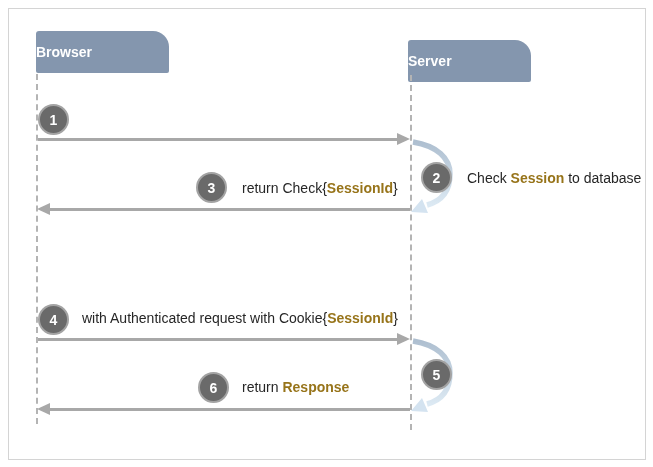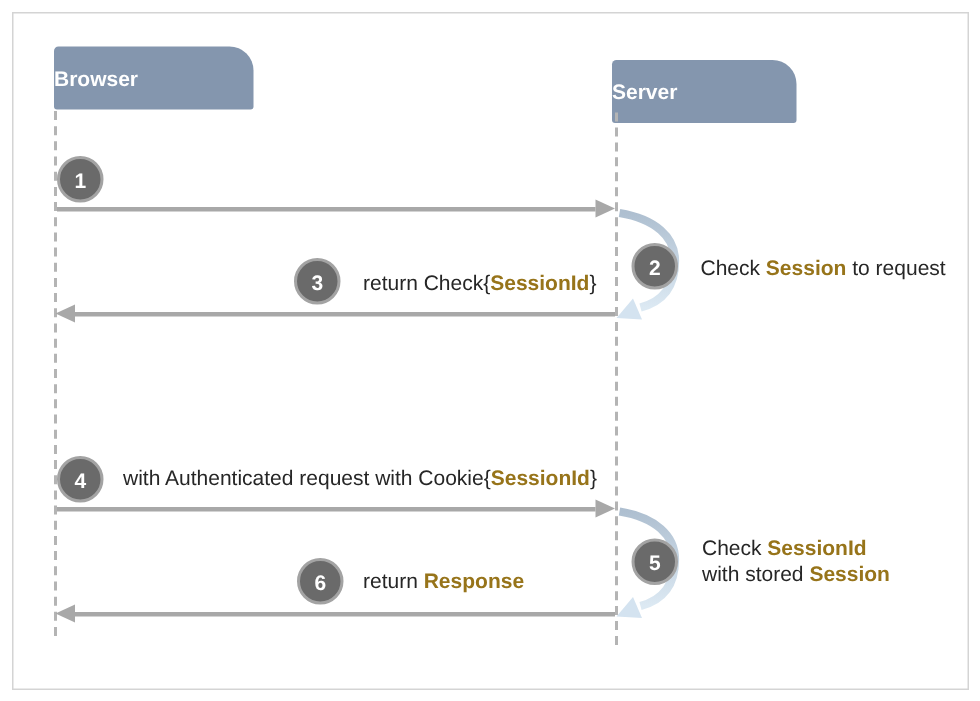--- a/index.html
+++ b/index.html
@@ -71,21 +71,21 @@
   <div class="num-circle" style="left:38px;top:104px;">
     <span>1</span>
   </div>
   <div class="arrow-line" style="left:38px;top:138px;width:359px;"></div>
   <div class="arrow-head head-right" style="left:397px;top:133px;"></div>
 
   <div class="num-circle" style="left:421px;top:162px;">
     <span>2</span>
   </div>
   <div class="msg-text" style="left:467px;top:170px;">
-    <span>Check </span><span class="em">Session</span><span> to request</span>
+    <span>Check </span><span class="em">Session</span><span> to database</span>
   </div>
 
   <div class="num-circle" style="left:196px;top:172px;">
     <span>3</span>
   </div>
   <div class="msg-text" style="left:242px;top:180px;">
     <span>return Check{</span><span class="em">SessionId</span><span>}</span>
   </div>
   <div class="arrow-line" style="left:50px;top:208px;width:360px;"></div>
   <div class="arrow-head head-left" style="left:37px;top:203px;"></div>
@@ -95,24 +95,20 @@
   </div>
   <div class="msg-text" style="left:82px;top:310px;">
     <span>with Authenticated request with Cookie{</span><span class="em">SessionId</span><span>}</span>
   </div>
   <div class="arrow-line" style="left:38px;top:338px;width:359px;"></div>
   <div class="arrow-head head-right" style="left:397px;top:333px;"></div>
 
   <div class="num-circle" style="left:421px;top:359px;">
     <span>5</span>
   </div>
-  <div class="msg-text" style="left:468px;top:357px;">
-    <span>Check </span><span class="em">SessionId</span><br>
-    <span>with stored </span><span class="em">Session</span>
-  </div>
 
   <div class="num-circle" style="left:198px;top:372px;">
     <span>6</span>
   </div>
   <div class="msg-text" style="left:242px;top:379px;">
     <span>return </span><span class="em">Response</span><span></span>
   </div>
   <div class="arrow-line" style="left:50px;top:408px;width:360px;"></div>
   <div class="arrow-head head-left" style="left:37px;top:403px;"></div>
 

